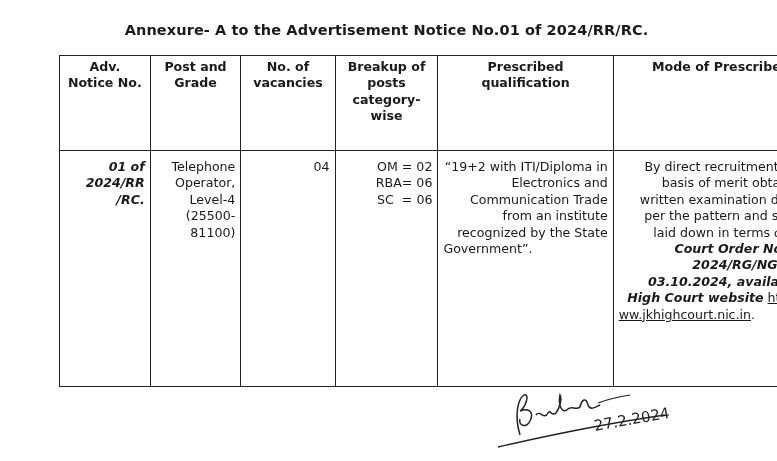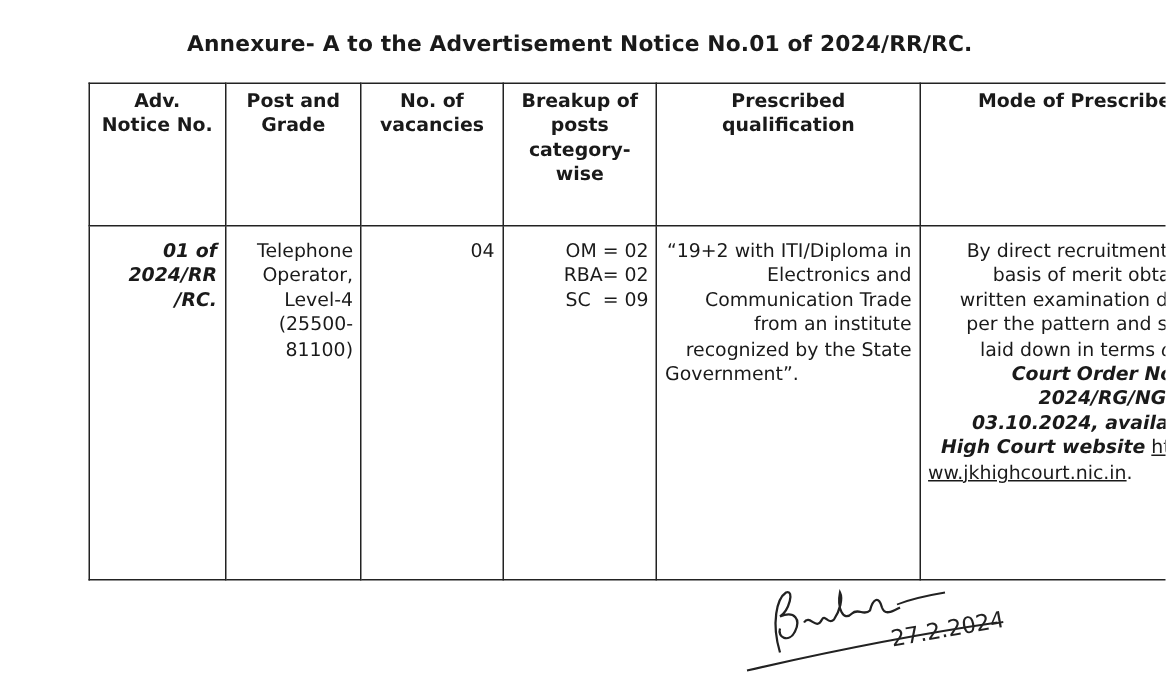--- a/index.html
+++ b/index.html
@@ -47,22 +47,22 @@
       <th>Mode of Prescribed</th>
     </tr>
   </thead>
   <tbody>
     <tr>
       <td class="bi">01 of 2024/RR /RC.</td>
       <td>Telephone Operator, Level-4 (25500-81100)</td>
       <td class="center">04</td>
       <td>
         <div class="breakup-line">OM = 02</div>
-        <div class="breakup-line">RBA= 02</div>
-        <div class="breakup-line">SC  = 09</div>
+        <div class="breakup-line">RBA= 06</div>
+        <div class="breakup-line">SC  = 06</div>
       </td>
       <td class="justify">“19+2 with ITI/Diploma in Electronics and Communication Trade from an institute recognized by the State Government”.</td>
       <td class="justify"><span>By direct recruitment on the basis of merit obtained in written examination down as per the pattern and syllabus laid down in terms</span> <span class="it">of</span> <span class="bi">High Court Order No.18 of 2024/RG/NG dated 03.10.2024, available on High Court website</span> <span class="link">https://www.jkhighcourt.nic.in</span><span>.</span></td>
     </tr>
   </tbody>
 </table>
 
 <svg class="sig" viewBox="0 0 230 70">
   <path d="M8 62 C60 50, 120 38, 175 30" stroke="#222" stroke-width="1.4" fill="none"></path>
   <path d="M30 50 C24 30, 28 14, 34 10 C40 8, 36 22, 30 26 C40 22, 44 28, 40 36 C36 44, 28 40, 30 34" stroke="#222" stroke-width="1.5" fill="none"></path>

